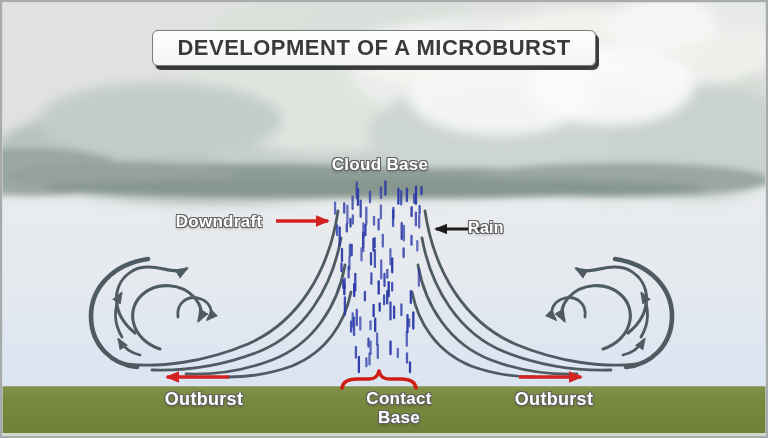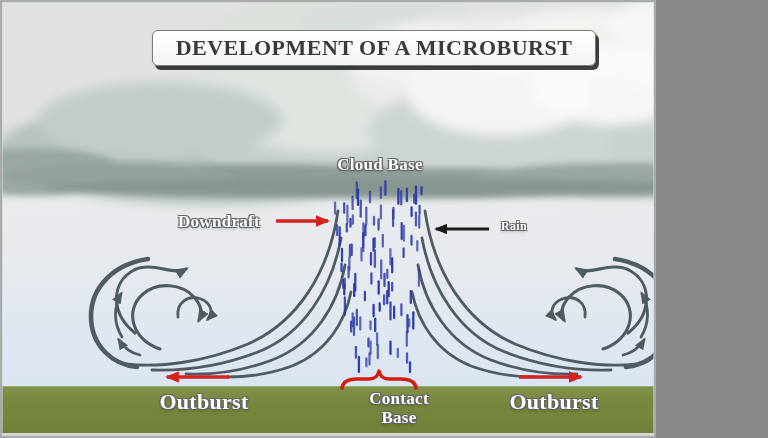--- a/index.html
+++ b/index.html
@@ -1,19 +1,19 @@
 <!DOCTYPE html>
 <html style="--accent-red: #d42220; --arrow-black: #1c1c1c; --flow-gray: #4f5b63; --rain-blue: #2b3aa8; --ground-green: #78893f; --sky-top: #e1e2e0; --label-white: #ffffff; --title-ink: #3a3a3a;"><head>
 <meta charset="utf-8">
 <style>
   html,body{margin:0;padding:0;background:#888;}
   .stage{
-    position:relative;width:656px;height:438px;overflow:hidden;
+    position:relative;width:768px;height:438px;overflow:hidden;
     background:#d4d7d0;
-    font-family:Liberation Serif, serif;
+    font-family:Liberation Sans, sans-serif;
   }
   .bg-top{position:absolute;left:0;top:0;width:768px;height:196px;background:var(--sky-top);}
   .bg-sky{position:absolute;left:0;top:186px;width:768px;height:200px;
     background:linear-gradient(180deg,#e9ebed 0%,#e7eaee 40%,#dde6f1 85%,#dbe5f1 100%);}
   .bg-ground{position:absolute;left:0;top:386px;width:768px;height:46px;
     background:linear-gradient(180deg,#81914b 0%,var(--ground-green) 30%,#6f8039 100%);
     border-top:1px solid #9aa876;}
   .scene{position:absolute;left:0;top:0;width:768px;height:438px;}
 
   
@@ -40,21 +40,21 @@
     font-weight:700;font-size:22px;letter-spacing:.5px;color:var(--title-ink);
     text-shadow:0 1px 0 rgba(255,255,255,.6);white-space:nowrap;
   }
 
   
   .lbl{
     position:absolute;transform:translateX(-50%);
     font-weight:700;font-size:17px;color:var(--label-white);white-space:nowrap;letter-spacing:.3px;
     text-shadow:-1px -1px 0 #636363,1px -1px 0 #636363,-1px 1px 0 #636363,1px 1px 0 #636363,0 2px 3px rgba(0,0,0,.3);
   }
-  .lbl-big{font-size:22px;}
+  .lbl-big{font-size:18px;}
   .lbl-center{text-align:center;line-height:19px;}
 
   .frame{position:absolute;inset:0;pointer-events:none;
     box-shadow:inset 0 0 0 2px #a7abad, inset 0 0 0 3px rgba(210,213,210,.6);}
 </style>
 </head>
 <body>
 
 <div class="stage">
 
@@ -234,21 +234,21 @@
 
     <path class="brace" d="M 342,388 C 343,381 349,379 357,379 L 369,379 C 375,379 378,376 379,371 C 380,376 383,379 389,379 L 401,379 C 409,379 415,381 416,388"></path>
   </svg>
 
   <div class="title-box">
     <span>DEVELOPMENT OF A MICROBURST</span>
   </div>
 
   <div class="lbl" style="left:380px;top:155px;">Cloud Base</div>
   <div class="lbl" style="left:219px;top:212px;">Downdraft</div>
-  <div class="lbl" style="left:514px;top:219px;font-size:12px;text-align:center;">Rain</div>
+  <div class="lbl" style="left:486px;top:219px;font-size:16px;text-align:center;">Rain</div>
   <div class="lbl lbl-big" style="left:204px;top:389px;">Outburst</div>
   <div class="lbl lbl-big" style="left:554px;top:389px;">Outburst</div>
   <div class="lbl lbl-center" style="left:379px;top:389px;margin-left:20px;">
     <div>Contact</div>
     <div>Base</div>
   </div>
 
   <div class="frame"></div>
 </div>
 

